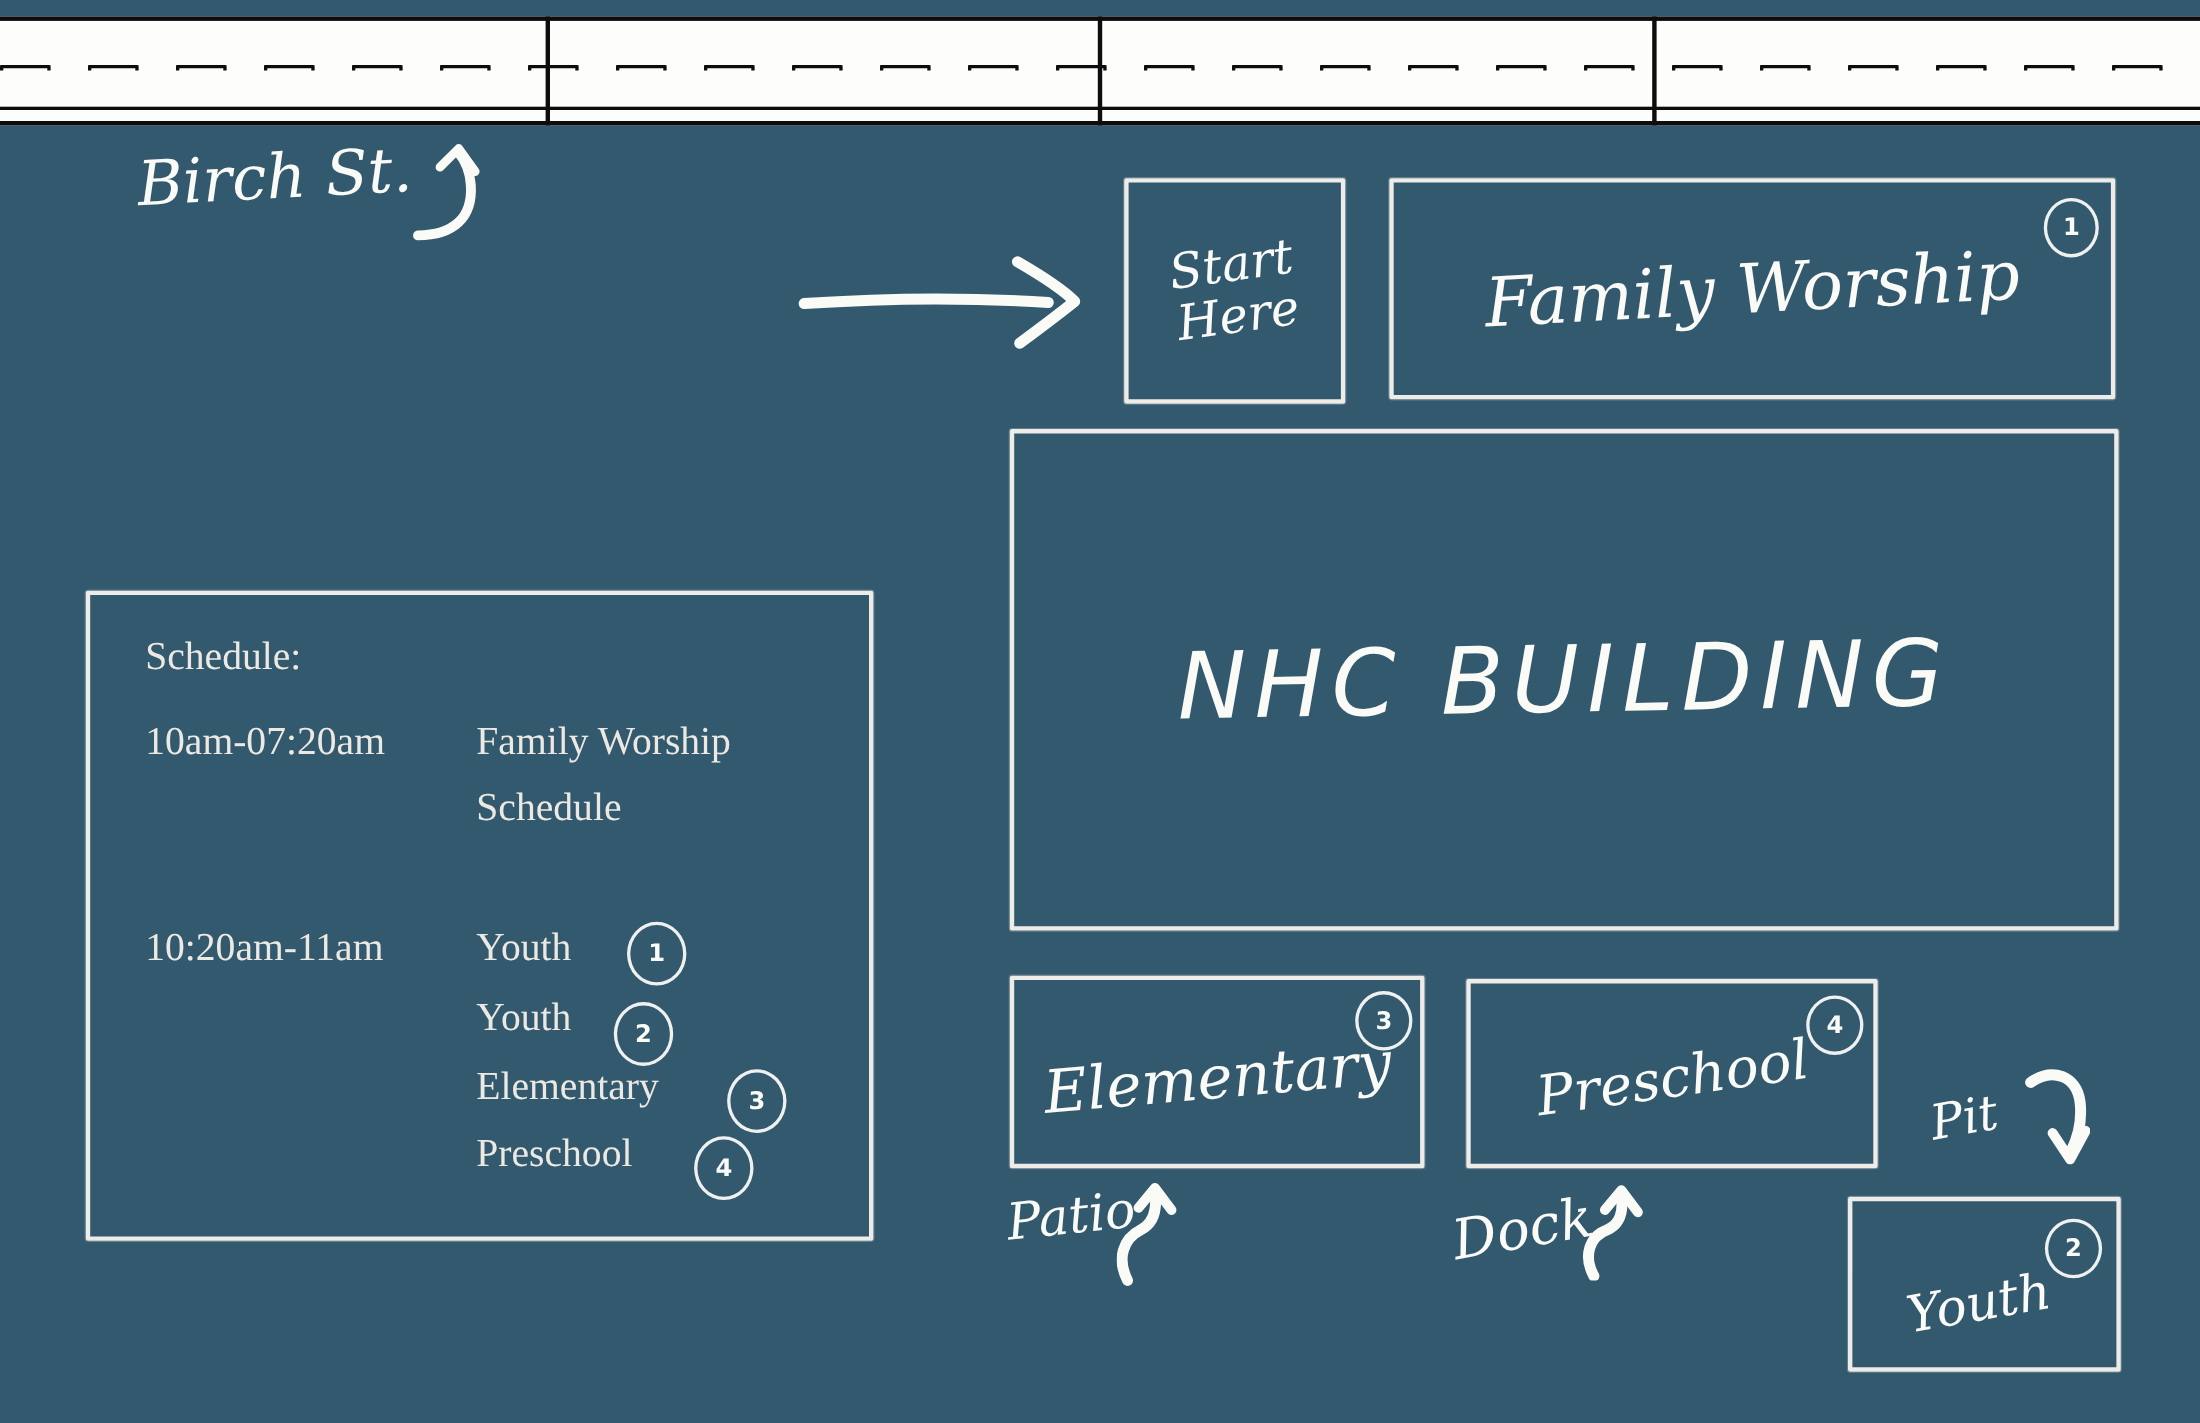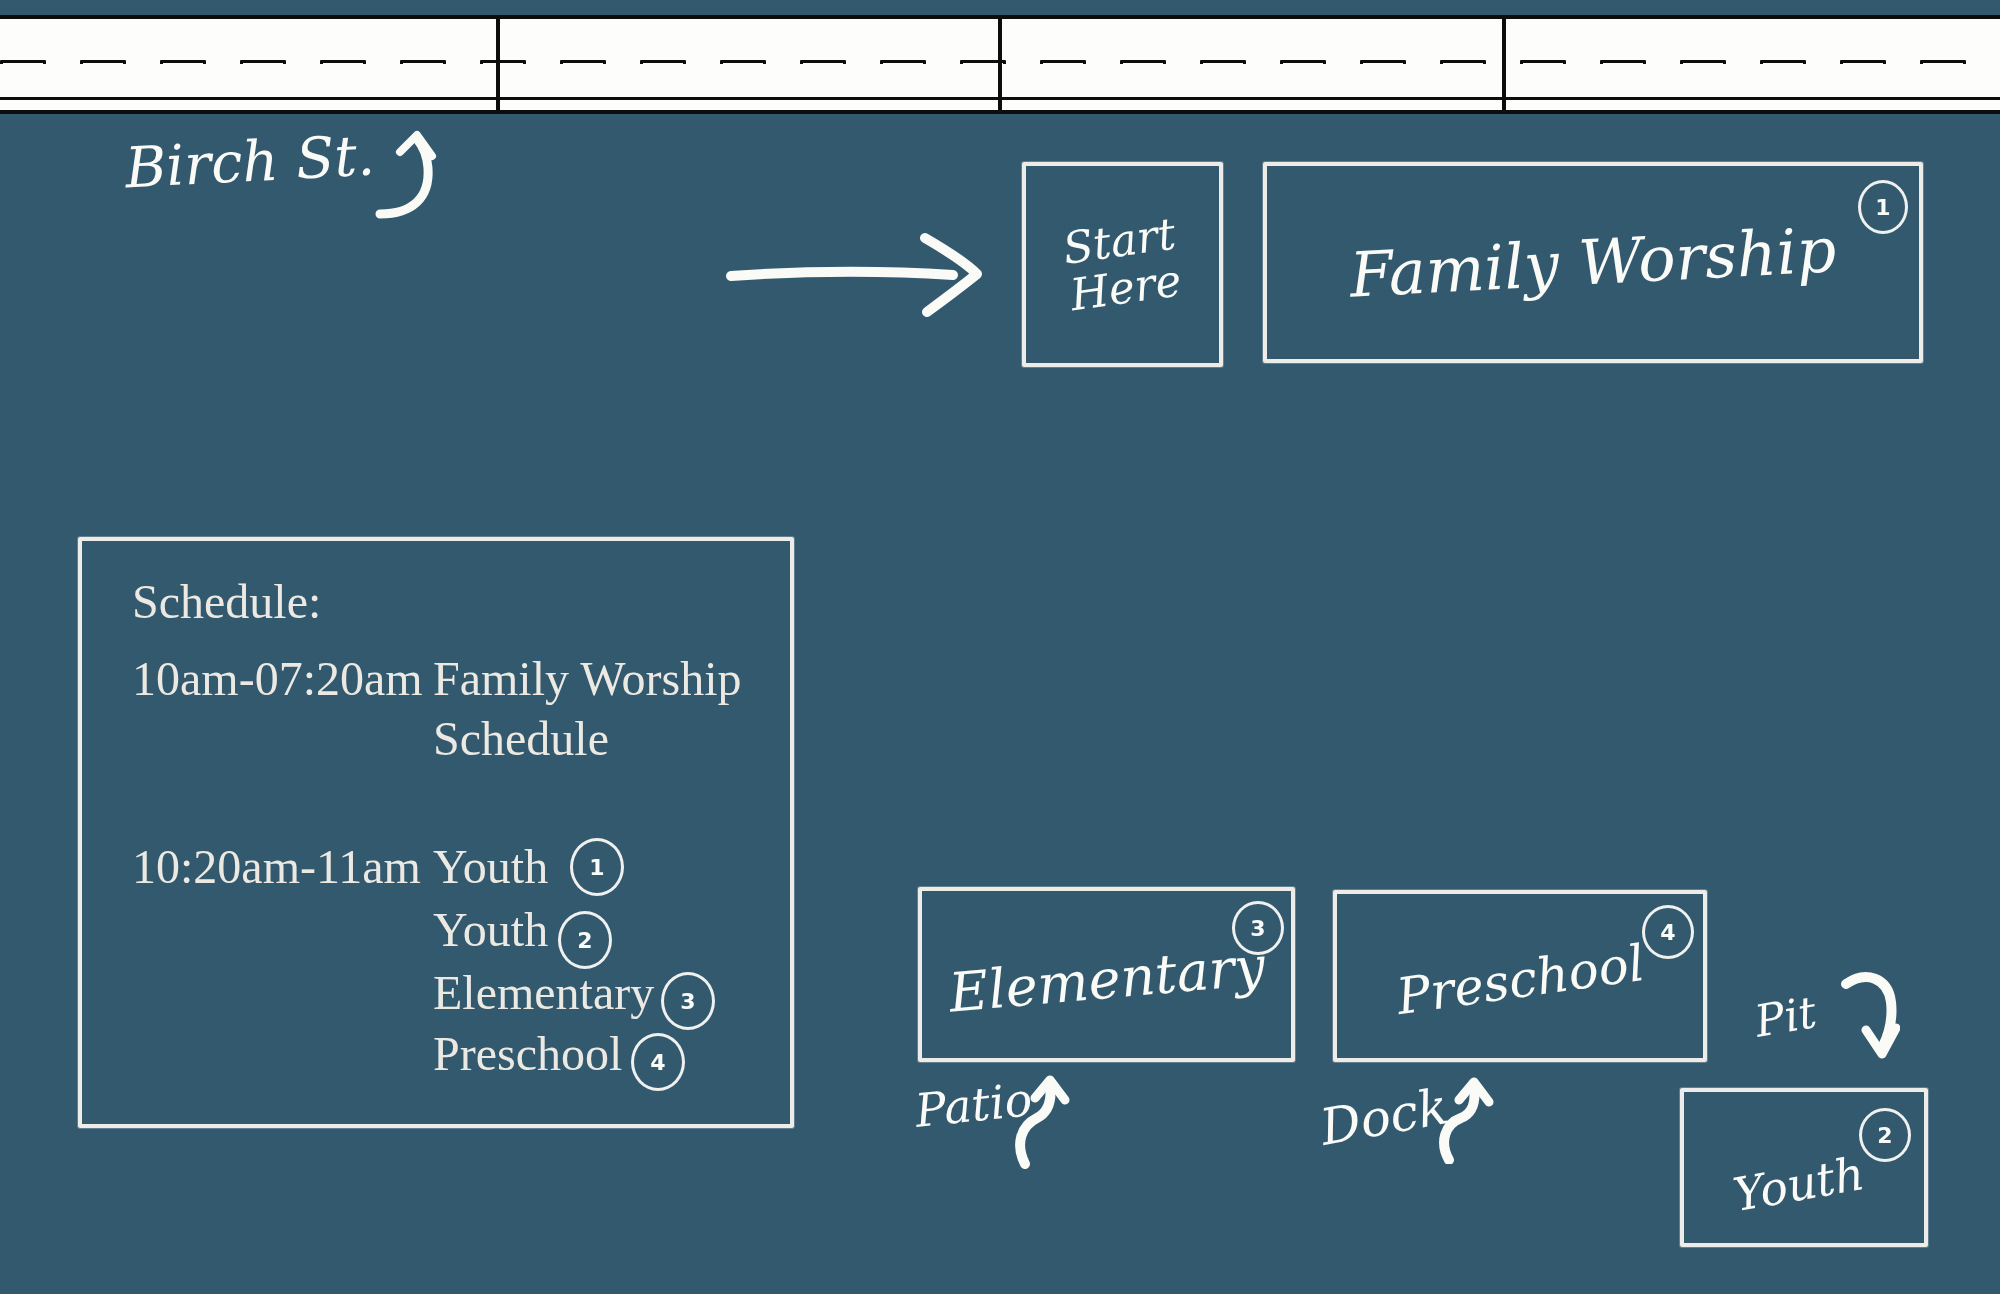--- a/index.html
+++ b/index.html
@@ -47,21 +47,21 @@
     border:3px solid rgba(250,250,247,0.95);border-radius:50%;
     display:flex;align-items:center;justify-content:center;
     color:#FAFAF7;font-family:"DejaVu Sans", sans-serif;font-weight:bold;
     background:transparent;
   }
   .num-sm{font-size:22px;}
   
   .sched-text{
     position:absolute;color:#ECE9E3;
     font-family:"Liberation Serif", serif;
-    font-size:48px;line-height:1;white-space:nowrap;
+    font-size:36px;line-height:1;white-space:nowrap;
   }
   
   .arrow{position:absolute;}
   .arrow svg{display:block;}
   .arrow path{fill:none;stroke:#FAFAF7;stroke-linecap:round;stroke-linejoin:round;}
 </style>
 </head>
 <body>
 
 <div id="stage">
@@ -91,20 +91,23 @@
 
   <div class="sketch-box" style="left:1022px;top:162px;width:201px;height:205px;">
     <div class="center-label" style="font-size:44px;transform:rotate(-8deg);"><span><span>Start</span><br><span>Here</span></span></div>
   </div>
 
   <div class="sketch-box" style="left:1263px;top:162px;width:660px;height:201px;">
     <div class="center-label" style="font-size:62px;transform:rotate(-3deg);">Family Worship</div>
   </div>
   <div class="num-circle num-sm" style="left:1858px;top:180px;width:50px;height:54px;">1</div>
 
+  <div class="sketch-box" style="left:918px;top:390px;width:1008px;height:456px;">
+    <div class="center-label nhc-text">NHC BUILDING</div>
+  </div>
 
   <div class="sketch-box" style="left:918px;top:887px;width:377px;height:175px;">
     <div class="center-label" style="font-size:54px;transform:rotate(-5deg) translateY(6px);">Elementary</div>
   </div>
   <div class="num-circle num-sm" style="left:1232px;top:901px;width:52px;height:54px;">3</div>
 
   <div class="sketch-box" style="left:1333px;top:890px;width:374px;height:172px;">
     <div class="center-label" style="font-size:50px;transform:rotate(-8deg) translateY(4px);">Preschool</div>
   </div>
   <div class="num-circle num-sm" style="left:1642px;top:905px;width:52px;height:54px;">4</div>

